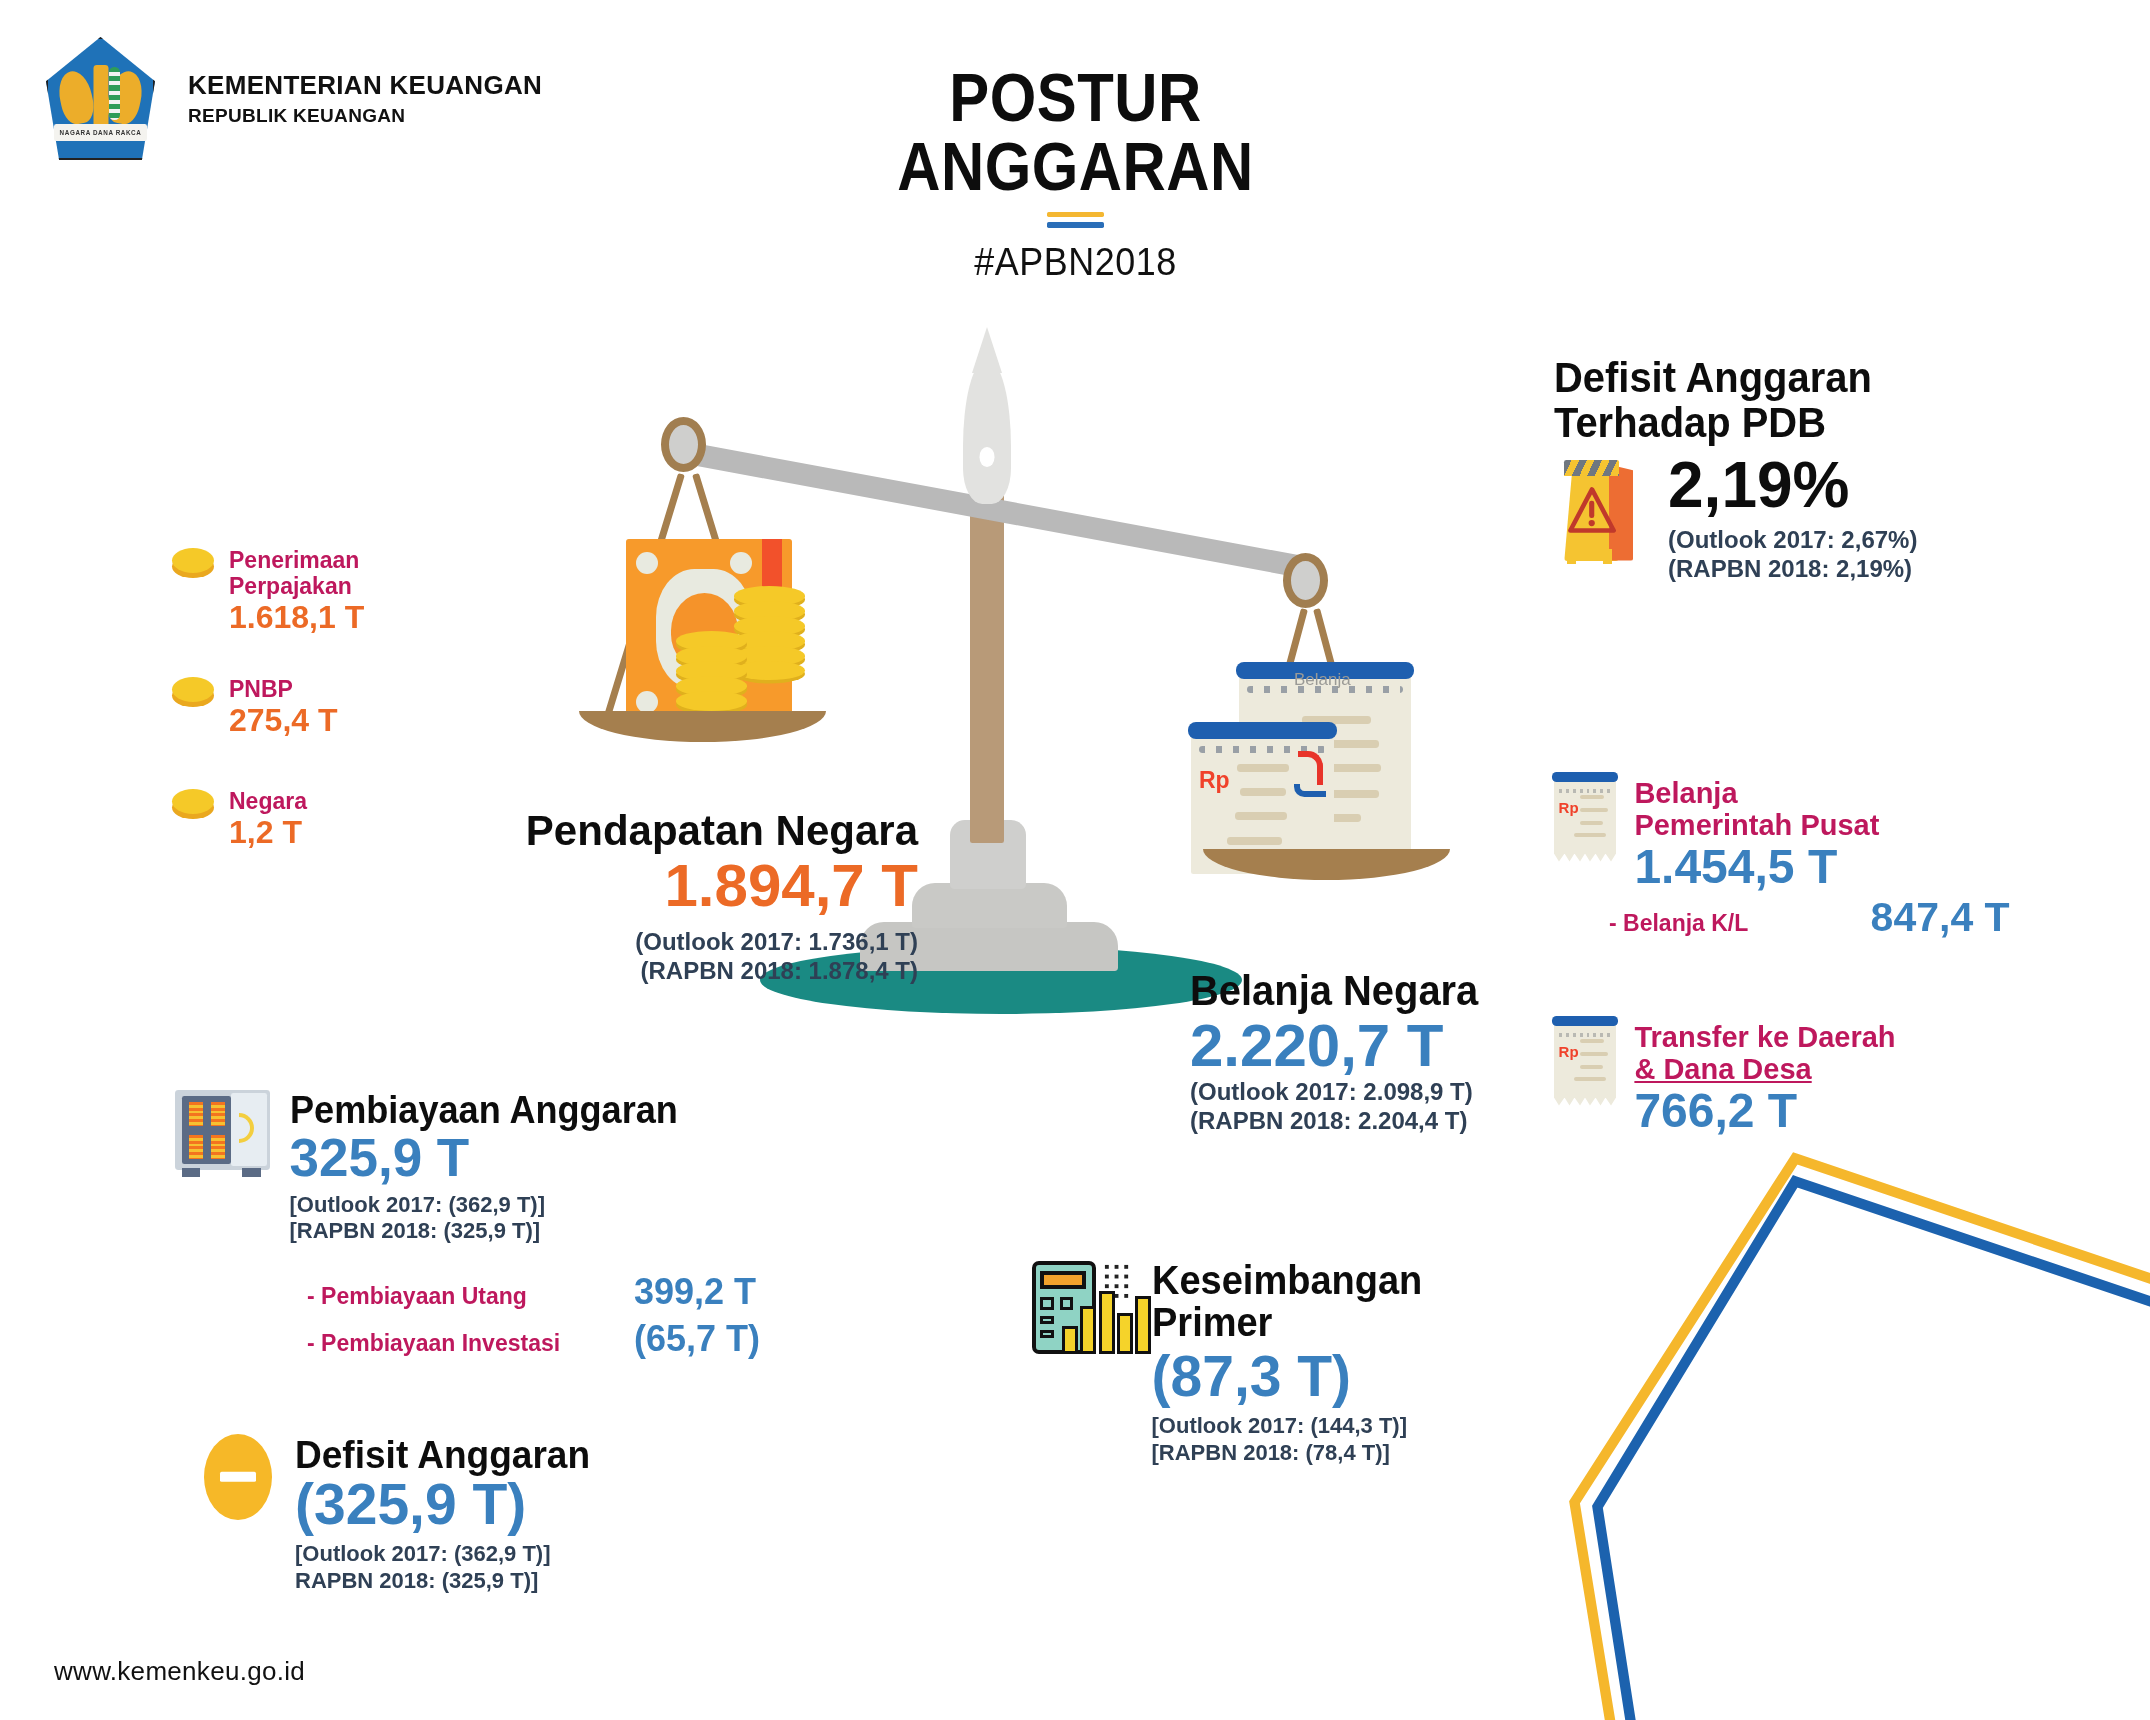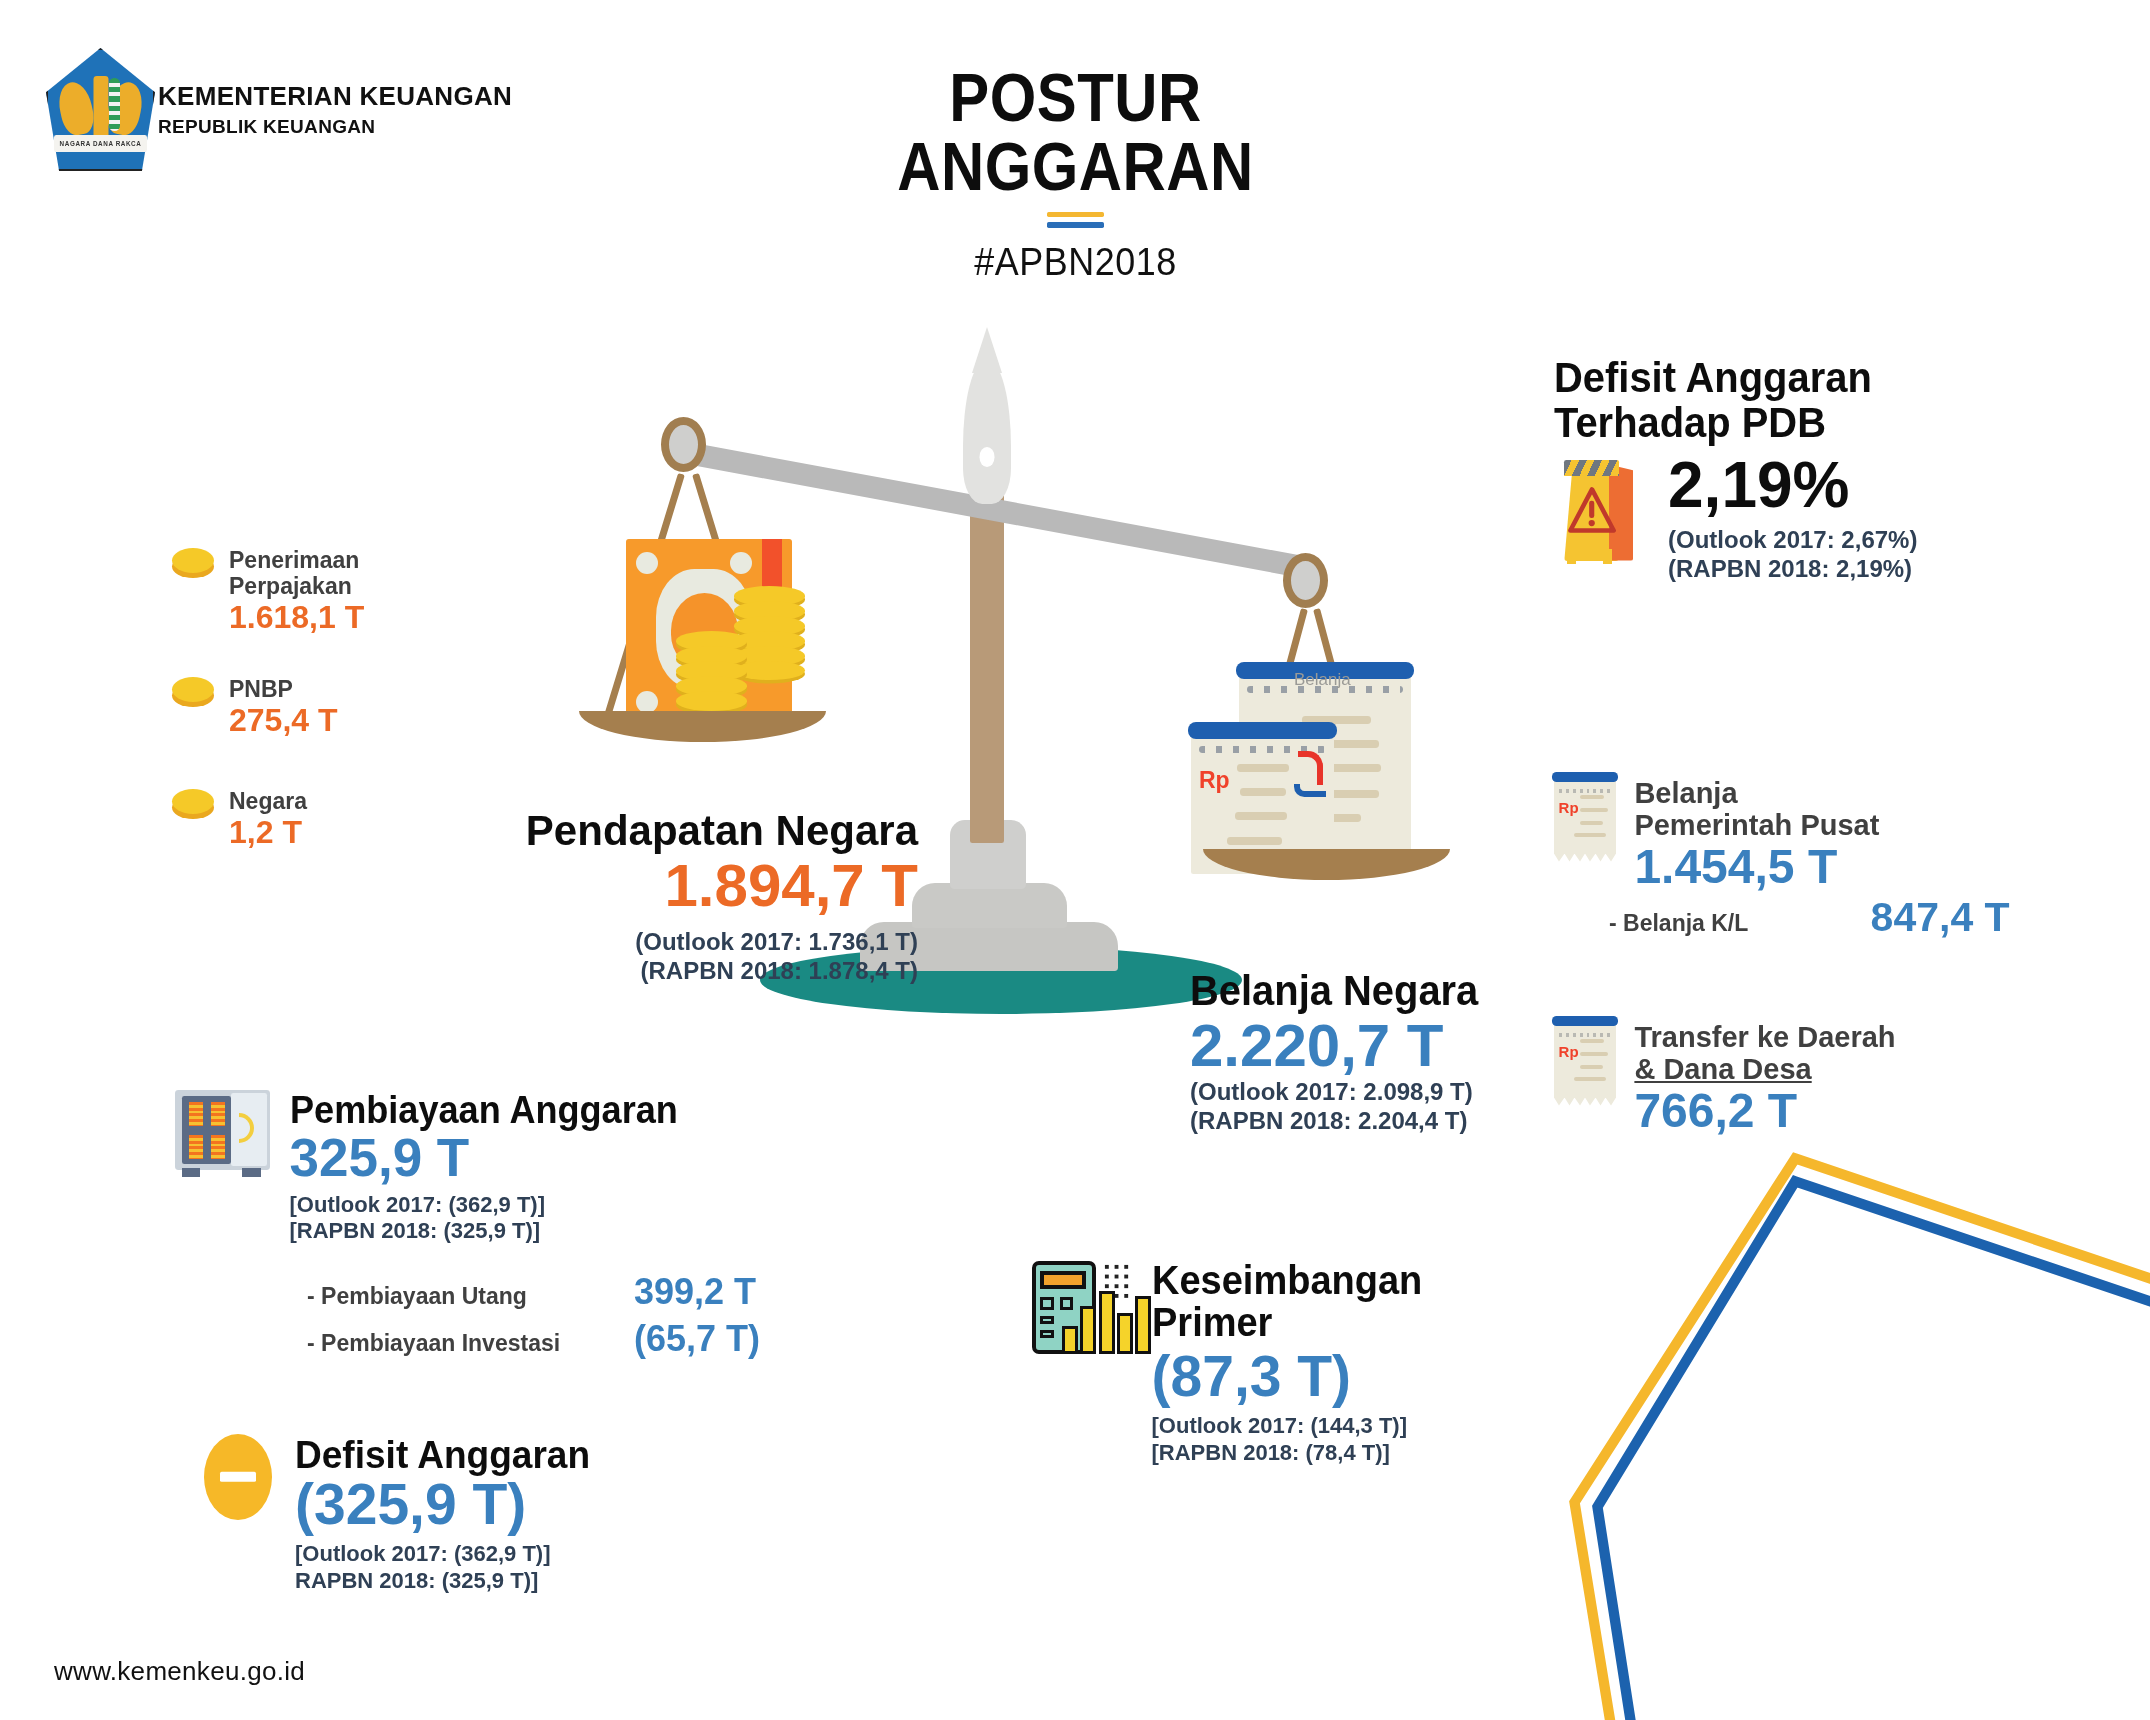--- a/index.html
+++ b/index.html
@@ -12,21 +12,21 @@
   }
   .page{ position:relative; width:2151px; height:1721px; }
 
   
   .abs{ position:absolute; }
 
   
   :root{}
 
   
-  #logo-block{ left:46px; top:48px; display:flex; align-items:center; gap:3px; }
+  #logo-block{ left:46px; top:37px; display:flex; align-items:center; gap:33px; }
   .crest{ position:relative; width:109px; height:123px; }
   .crest .shield{
     position:absolute; inset:0;
     background:#1f72b8;
     clip-path:polygon(50% 0%, 100% 36%, 88% 100%, 12% 100%, 0% 36%);
     border:2.3px solid #222;
   }
   .crest .wing-l,.crest .wing-r{
     position:absolute; top:34px; width:32px; height:53px; background:#ecad2a;
     border-radius:50% 50% 40% 40%;
@@ -148,21 +148,21 @@
   .note .rings{ position:absolute; left:8px; right:8px; top:15px; height:6.9px;
     background:repeating-linear-gradient(90deg,#9aa0a6 0 6.3px,transparent 6.3px 17px);
     border-radius:3.4px; }
   .note .line{ position:absolute; height:7.5px; background:#D9CEB2; border-radius:3.4px; }
   .note .rplabel{ position:absolute; color:#F0422B; font-weight:bold; font-size:23px; }
   .note .belanja{ position:absolute; color:#9a9a96; font-size:17px; }
   .note .squiggle{ position:absolute; width:25px; height:34px; border:6.9px solid #E8342A; border-left:none; border-bottom:none; border-radius:0 15px 0 0; }
   .note .squiggle2{ position:absolute; width:32px; height:12.6px; border:6.9px solid #1E5FAF; border-top:none; border-right:none; border-radius:0 0 0 10.3px; }
 
   
-  .lbl-sm{ font-size:23px; font-weight:bold; color:#404040; line-height:1.12; }
+  .lbl-sm{ font-size:23px; font-weight:bold; color:#be185d; line-height:1.12; }
   .val-sm{ font-size:32px; font-weight:bold; color:#EC6A26; line-height:1.08; }
   .coin-ico{
     width:42px; height:30px; position:relative;
   }
   .coin-ico .c-top{ position:absolute; left:0; top:0; width:42px; height:25px; background:#F5C928; border-radius:50%; }
   .coin-ico .c-bot{ position:absolute; left:0; top:6.9px; width:42px; height:23px; background:#EAA81F; border-radius:50%; z-index:-1; }
 
   .row-item{ display:flex; align-items:flex-start; gap:15px; }
 
   .big-title{ font-size:42px; font-weight:bold; color:#0d0d0d; line-height:1.06; transform:scaleX(0.95); transform-origin:left center;}

